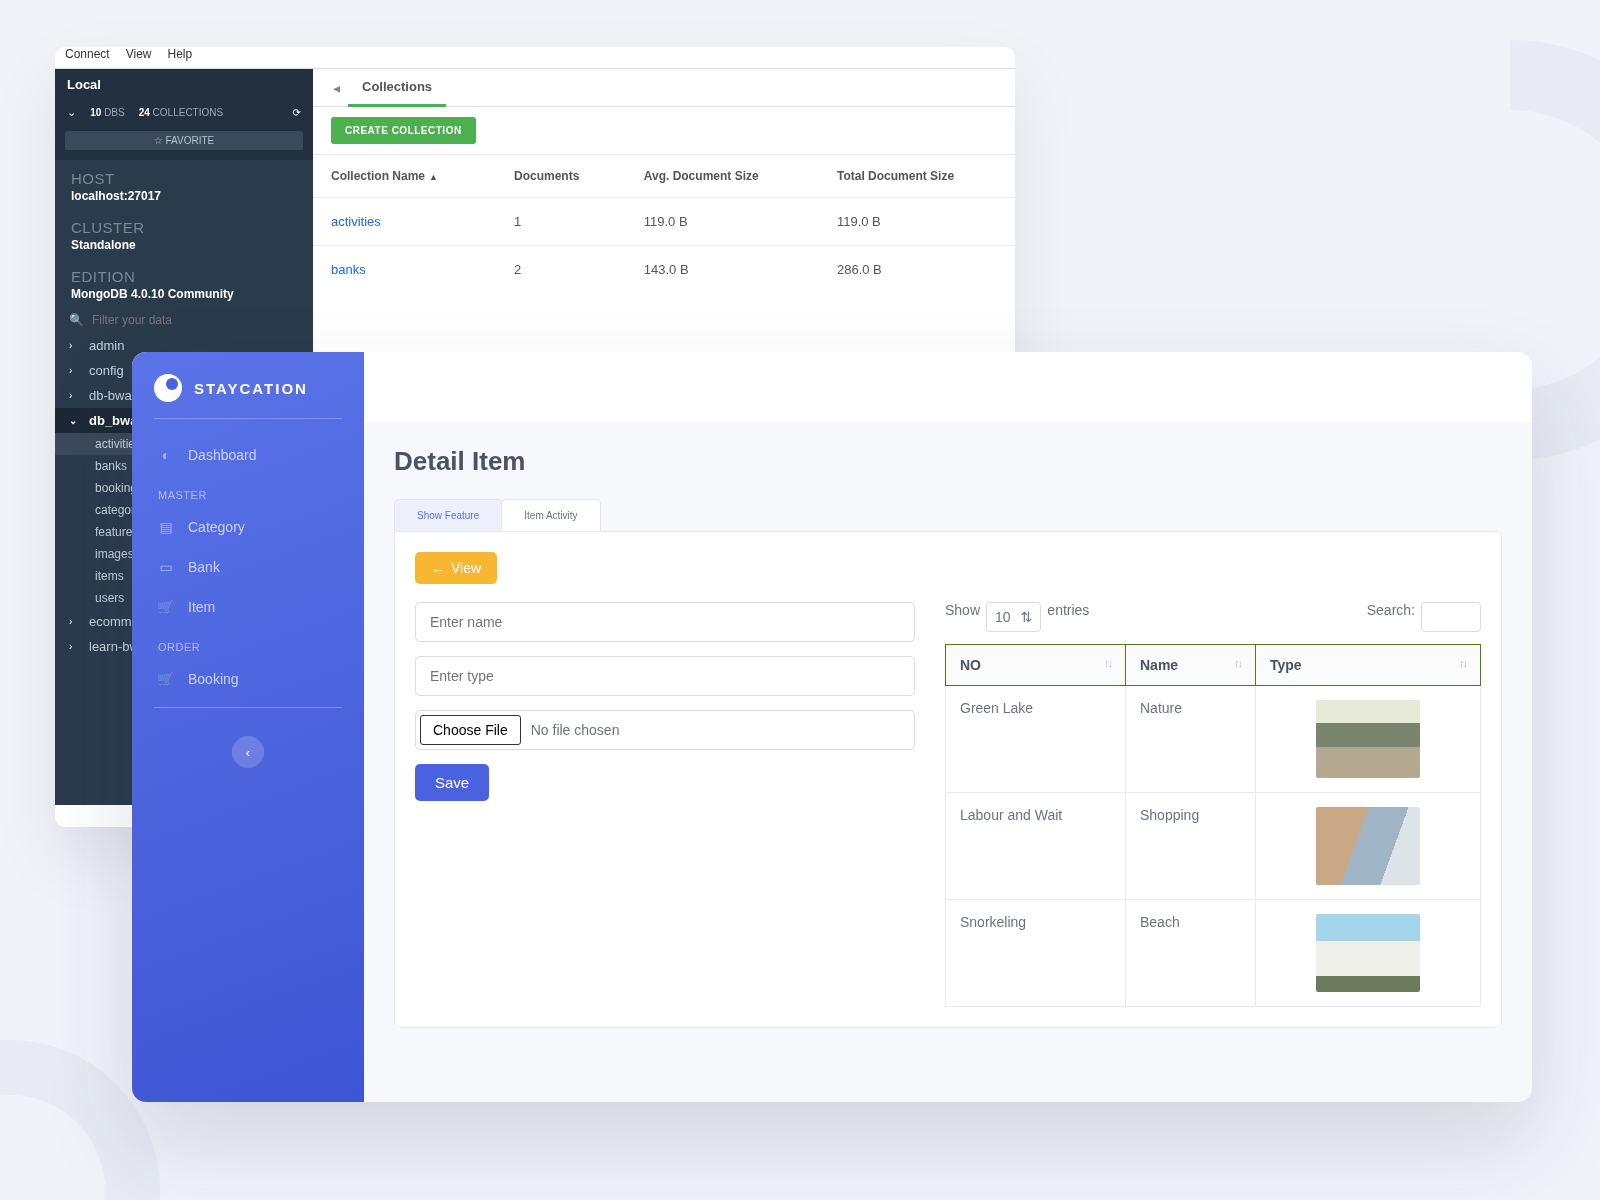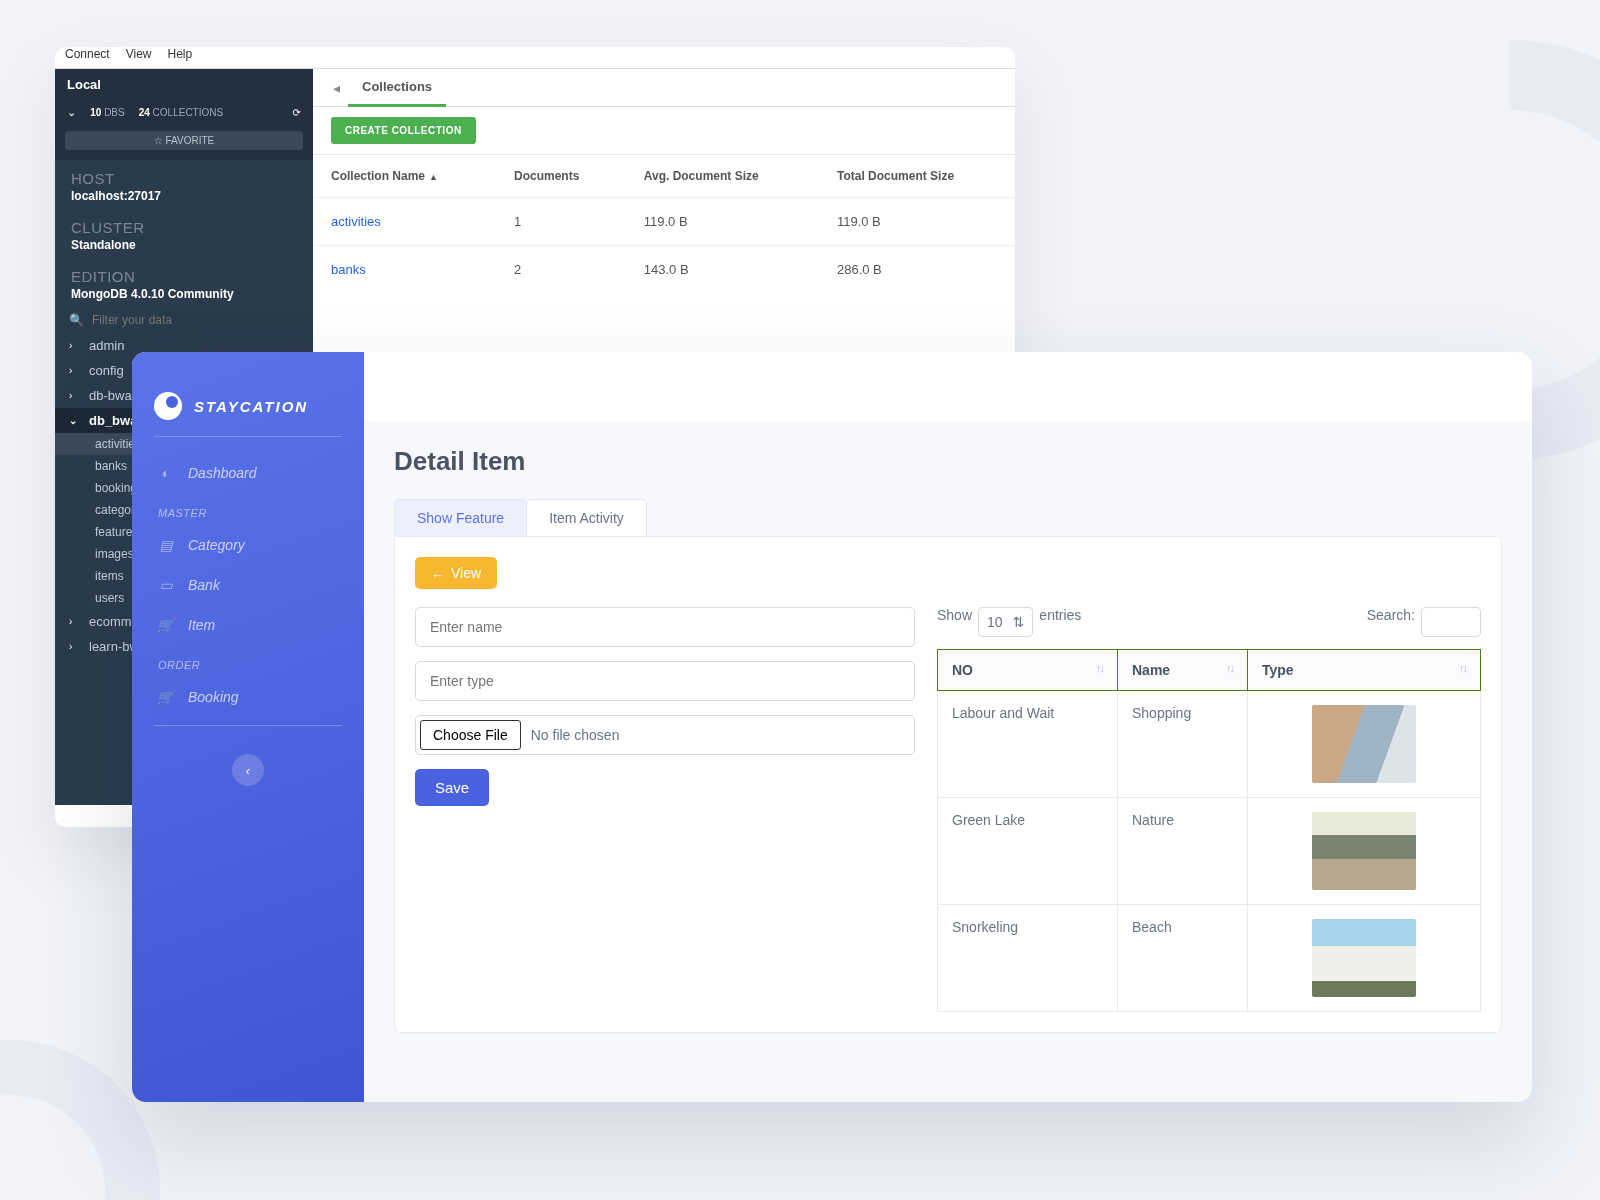--- a/index.html
+++ b/index.html
@@ -36,40 +36,40 @@
 .cm-tab.active { border-bottom-color: #4CAF50; }
 .cm-tab-arrow { font-size: 14px; color: #888; margin-right: 8px; }
 .cm-btnrow { padding: 10px 18px; border-bottom: 1px solid #e8e8e8; }
 .cm-create { background: #4CAF50; color: #fff; font-size: 10px; font-weight: 700; letter-spacing: 0.5px; padding: 8px 14px; border: none; border-radius: 3px; cursor: pointer; }
 .cm-table { width: 100%; border-collapse: collapse; }
 .cm-table th { text-align: left; font-size: 12px; color: #555; font-weight: 600; padding: 14px 18px; }
 .cm-table td { font-size: 13px; color: #555; padding: 16px 18px; border-top: 1px solid #eee; }
 .cm-table td.link { color: #2563eb; font-weight: 500; }
 .sort-caret { font-size: 9px; margin-left: 4px; }
 .stay-window { position: absolute; left: 132px; top: 352px; width: 1400px; height: 750px; background: #f7f8fc; border-radius: 14px; box-shadow: 0 40px 90px rgba(40,50,90,0.15); overflow: hidden; display: flex; }
-.stay-sidebar { width: 232px; background: linear-gradient(160deg, #5a73e8 0%, #3f56d4 100%); padding: 40px 22px; color: #d8defb; font-size: 13px; position: relative; font-style: italic; }
+.stay-sidebar { width: 232px; background: linear-gradient(160deg, #5a73e8 0%, #3f56d4 100%); padding: 22px 22px; color: #d8defb; font-size: 13px; position: relative; }
 .stay-logo { display: flex; align-items: center; gap: 12px; color: #fff; font-weight: 700; letter-spacing: 2px; font-size: 15px; margin-bottom: 16px; }
 .stay-logo-icon { width: 28px; height: 28px; background: #fff; border-radius: 50%; position: relative; }
 .stay-logo-icon::before { content: ""; position: absolute; width: 12px; height: 12px; background: #4a62df; border-radius: 50%; top: 4px; right: 4px; }
 .stay-divider { border: none; border-top: 1px solid rgba(255,255,255,0.25); margin: 8px 0 16px; }
 .stay-nav-item { display: flex; align-items: center; gap: 14px; padding: 12px 4px; color: #c9d1f7; cursor: default; font-size: 14px; }
 .stay-nav-item .ico { width: 16px; height: 14px; display: inline-flex; align-items: center; justify-content: center; opacity: 0.7; }
 .stay-nav-section { font-size: 11px; color: #b1bcf0; letter-spacing: 0.5px; padding: 14px 4px 6px; }
 .stay-collapse { width: 32px; height: 32px; border-radius: 50%; background: rgba(255,255,255,0.18); display: flex; align-items: center; justify-content: center; margin: 28px auto 0; color: #fff; cursor: pointer; }
 .stay-main { flex: 1; display: flex; flex-direction: column; }
 .stay-topbar { height: 70px; background: #fff; }
 .stay-content { padding: 24px 30px; }
 .stay-title { font-size: 26px; font-weight: 600; color: #4a5264; margin-bottom: 22px; }
 .stay-tabs { display: flex; }
-.stay-tab { padding: 10px 22px; font-size: 14px; color: #5a73e8; background: #edf0fb; border: 1px solid #e2e6f3; border-bottom: none; border-radius: 5px 5px 0 0; cursor: default; }
+.stay-tab { padding: 10px 22px; font-size: 10px; color: #5a73e8; background: #edf0fb; border: 1px solid #e2e6f3; border-bottom: none; border-radius: 5px 5px 0 0; cursor: default; }
 .stay-tab.active { background: #fff; color: #6b7384; }
 .stay-tab + .stay-tab { margin-left: -1px; }
 .stay-panel { background: #fff; border: 1px solid #e8eaf2; border-radius: 0 6px 6px 6px; padding: 20px; }
 .stay-back { background: #f7b731; color: #fff; border: none; padding: 8px 16px; border-radius: 5px; font-size: 14px; font-weight: 500; display: inline-flex; align-items: center; gap: 6px; cursor: pointer; }
-.stay-formrow { display: flex; gap: 22px; margin-top: 18px; align-items: flex-start; }
+.stay-formrow { display: flex; gap: 30px; margin-top: 18px; align-items: flex-start; }
 .stay-form { width: 500px; }
 .stay-input { width: 100%; padding: 11px 14px; border: 1px solid #d6dae6; border-radius: 5px; font-size: 14px; color: #555; margin-bottom: 14px; }
 .stay-file { display: flex; align-items: center; border: 1px solid #d6dae6; border-radius: 5px; padding: 4px; margin-bottom: 14px; }
 .stay-file-btn { border: 1px solid #333; background: #fff; padding: 6px 12px; font-size: 14px; border-radius: 3px; cursor: pointer; }
 .stay-file-txt { padding: 0 10px; color: #6b7384; font-size: 14px; }
 .stay-save { background: #4a62df; color: #fff; border: none; padding: 10px 20px; border-radius: 5px; font-size: 15px; cursor: pointer; }
 .stay-tablewrap { flex: 1; }
 .stay-controls { display: flex; font-size: 14px; color: #6b7384; margin-bottom: 12px; gap: 6px; }
 .stay-pagesize { border: 1px solid #d6dae6; border-radius: 4px; padding: 4px 8px; font-size: 14px; display: inline-flex; align-items: center; gap: 10px; }
 .stay-controls .spacer { flex: 1; }
@@ -263,31 +263,31 @@
             <table class="stay-table">
               <thead>
                   <tr>
                 <th style="width:180px"><span>NO</span><span class="sort">↑↓</span></th>
                 <th style="width:130px"><span>Name</span><span class="sort">↑↓</span></th>
                 <th><span>Type</span><span class="sort">↑↓</span></th>
               </tr>
                 </thead>
               <tbody>
                 <tr>
+                  <td>Green Lake</td>
+                  <td>Nature</td>
+                  <td>
+                      <span class="thumb a"></span>
+                    </td>
+                </tr>
+                <tr>
                   <td>Labour and Wait</td>
                   <td>Shopping</td>
                   <td>
                       <span class="thumb b"></span>
-                    </td>
-                </tr>
-                <tr>
-                  <td>Green Lake</td>
-                  <td>Nature</td>
-                  <td>
-                      <span class="thumb a"></span>
                     </td>
                 </tr>
                 <tr>
                   <td>Snorkeling</td>
                   <td>Beach</td>
                   <td>
                       <span class="thumb c"></span>
                     </td>
                 </tr>
               </tbody>

